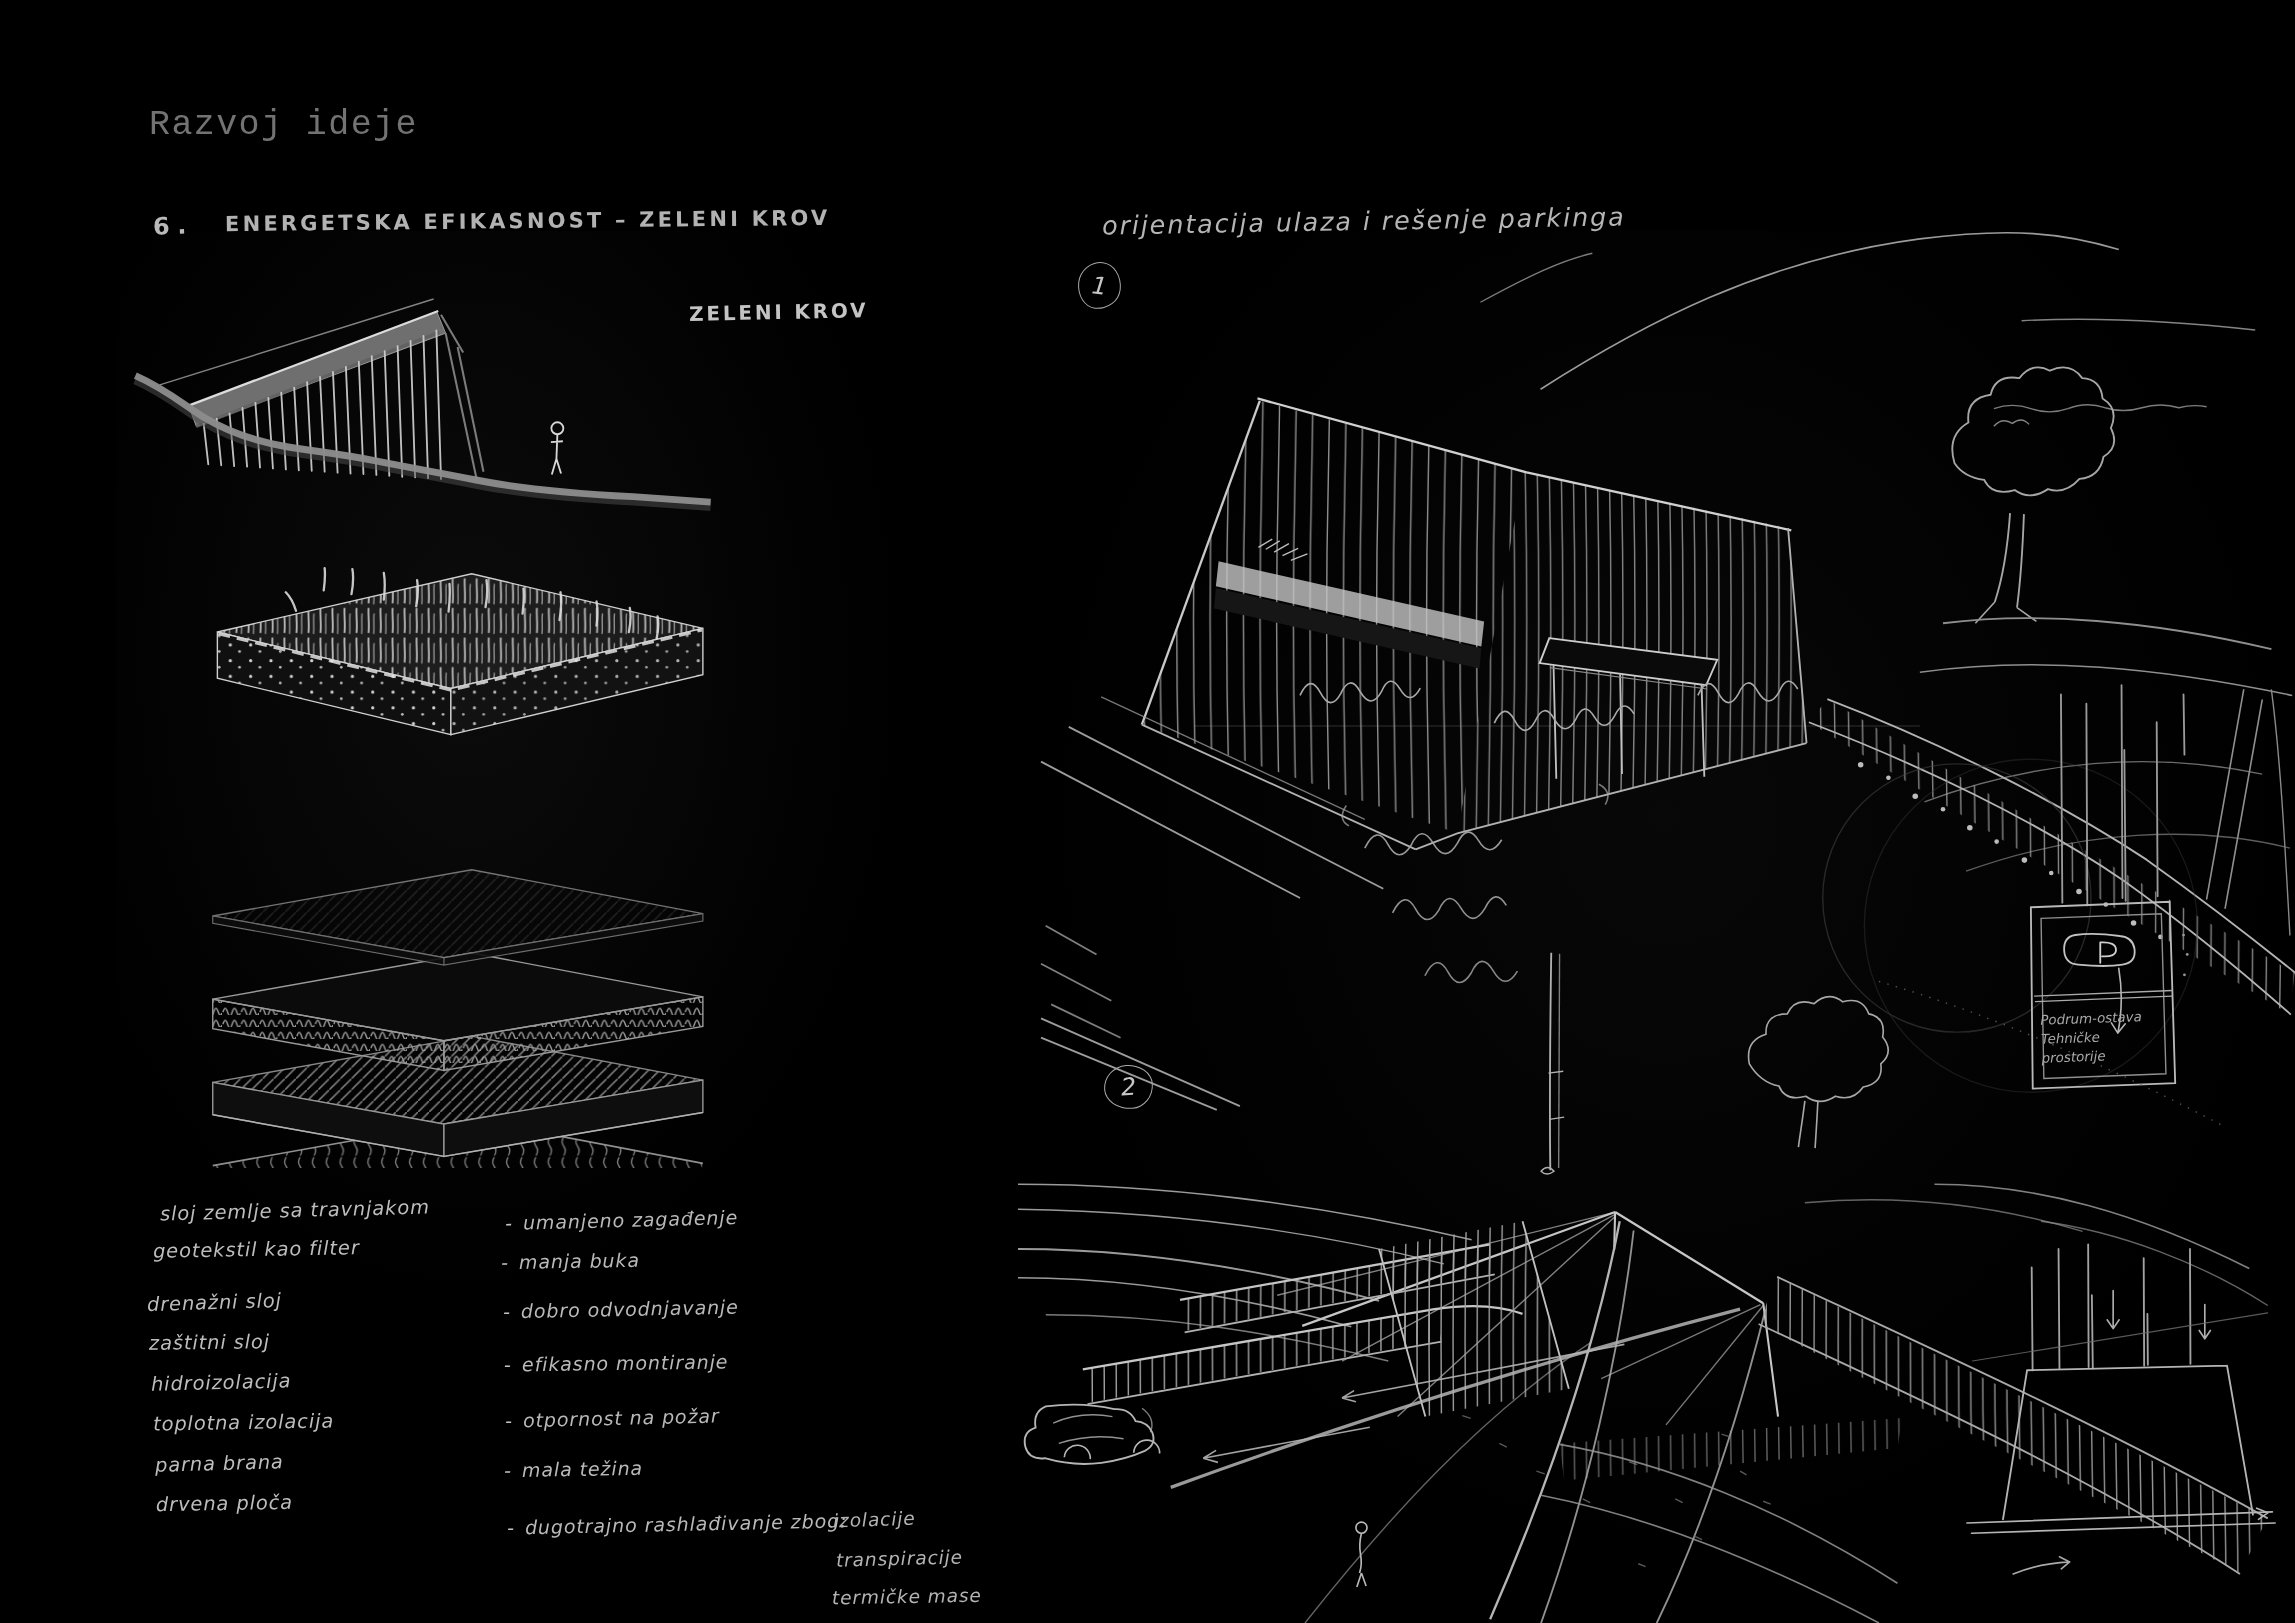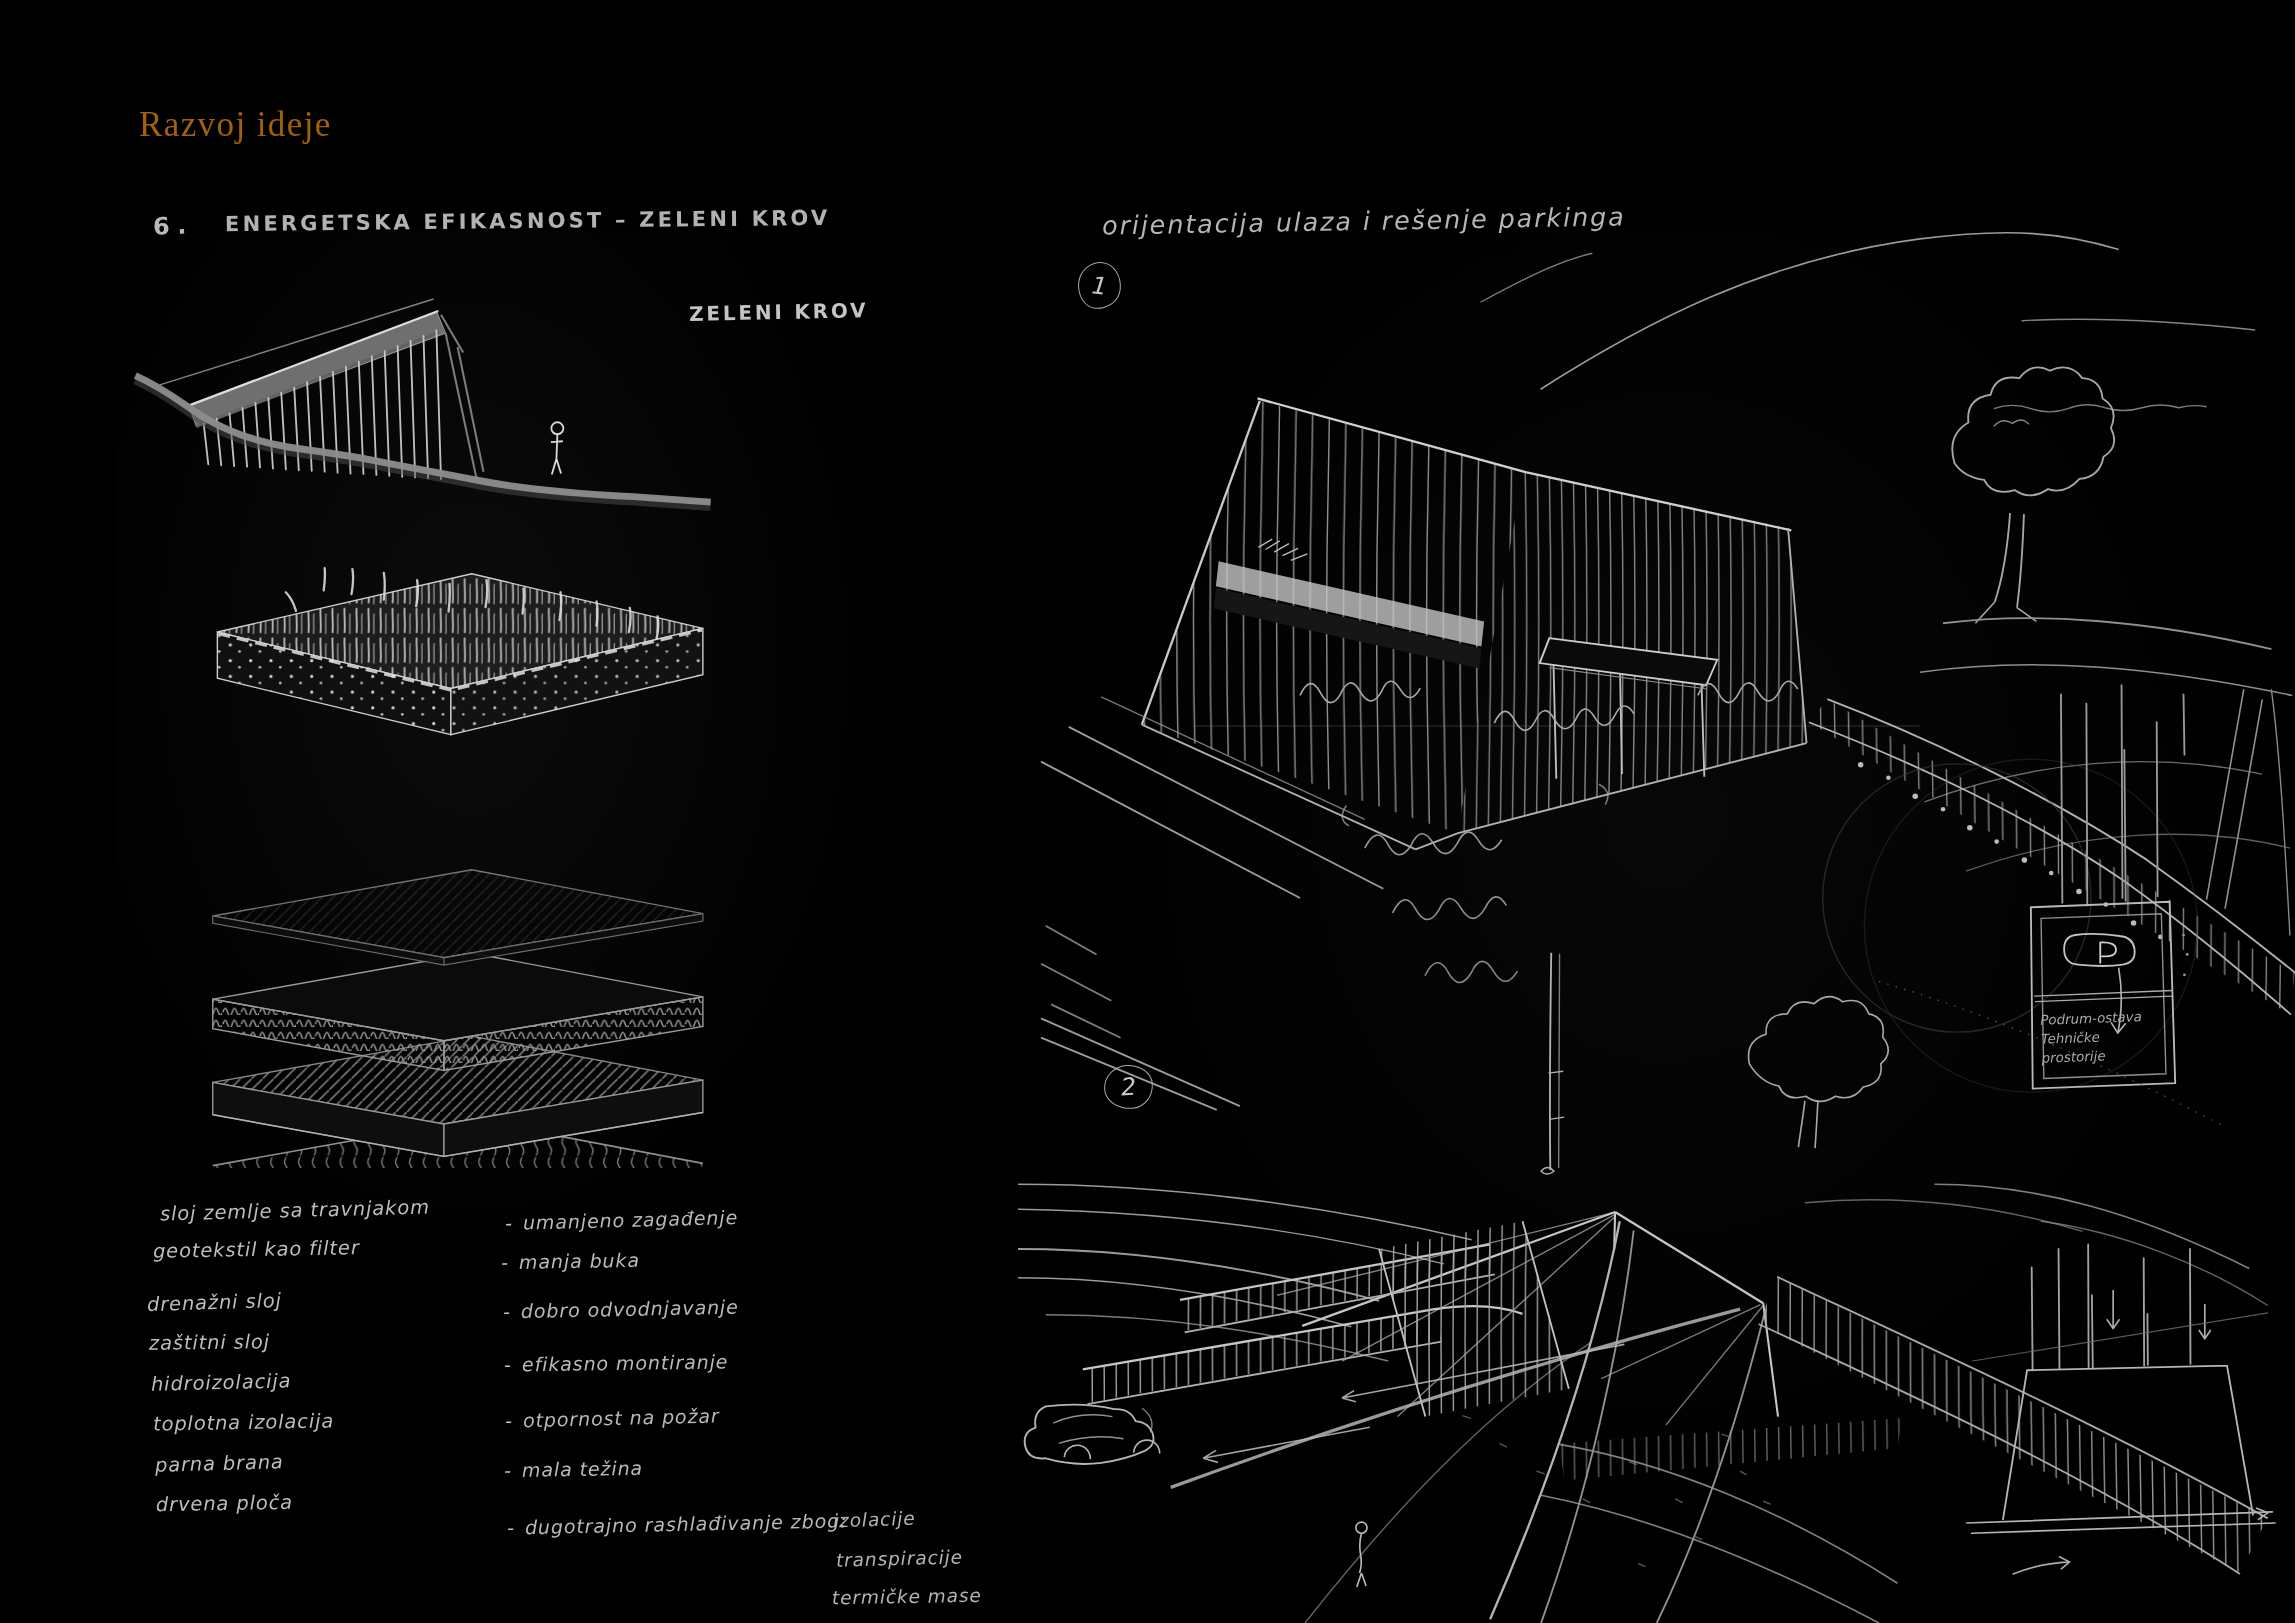--- a/index.html
+++ b/index.html
@@ -1,20 +1,20 @@
 <!DOCTYPE html>
 <html style="font-size:7.4px"><head>
 <meta charset="utf-8">
 <style>
   html,body{margin:0;padding:0;background:#000;}
   #stage{position:relative;width:2295px;height:1623px;background:#000;overflow:hidden;
          font-family:"DejaVu Sans",sans-serif;}
   .vig{position:absolute;pointer-events:none;}
-  #title{position:absolute;left:139px;top:105px;font-family:Liberation Serif, serif;
-         font-weight:400;font-size:35px;letter-spacing:1.4px;color:#a16207;}
+  #title{position:absolute;left:149px;top:105px;font-family:Liberation Mono, monospace;
+         font-weight:400;font-size:35px;letter-spacing:1.4px;color:#737373;}
   .hand{font-family:"DejaVu Sans",sans-serif;color:#b6b6b6;}
   .caps{letter-spacing:3.2px;font-weight:bold;}
   #sec-num{position:absolute;left:153px;top:212px;font-size:24px;color:#b9b9b9;
            letter-spacing:7.4px;transform:rotate(-2deg);font-weight:bold;}
   #sec-head{position:absolute;left:225px;top:209px;font-size:21px;color:#b2b2b2;
             transform:rotate(-0.6deg);}
   #zk-label{position:absolute;left:689px;top:300px;font-size:20px;letter-spacing:2.8px;
             color:#c4c4c4;transform:rotate(-1.2deg);font-weight:bold;}
   #rt-head{position:absolute;left:1102px;top:206px;font-size:25.4px;letter-spacing:1.9px;
            color:#b5b5b5;font-style:italic;transform:rotate(-1deg);}

